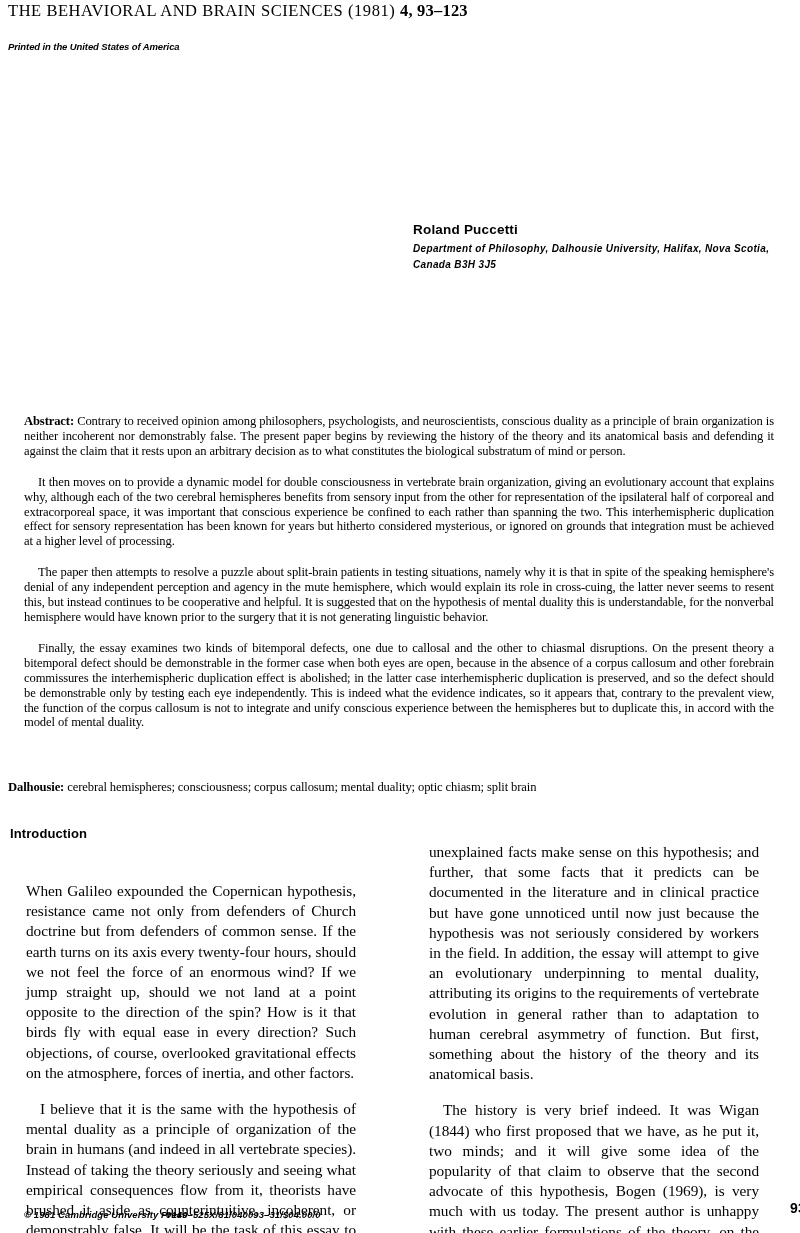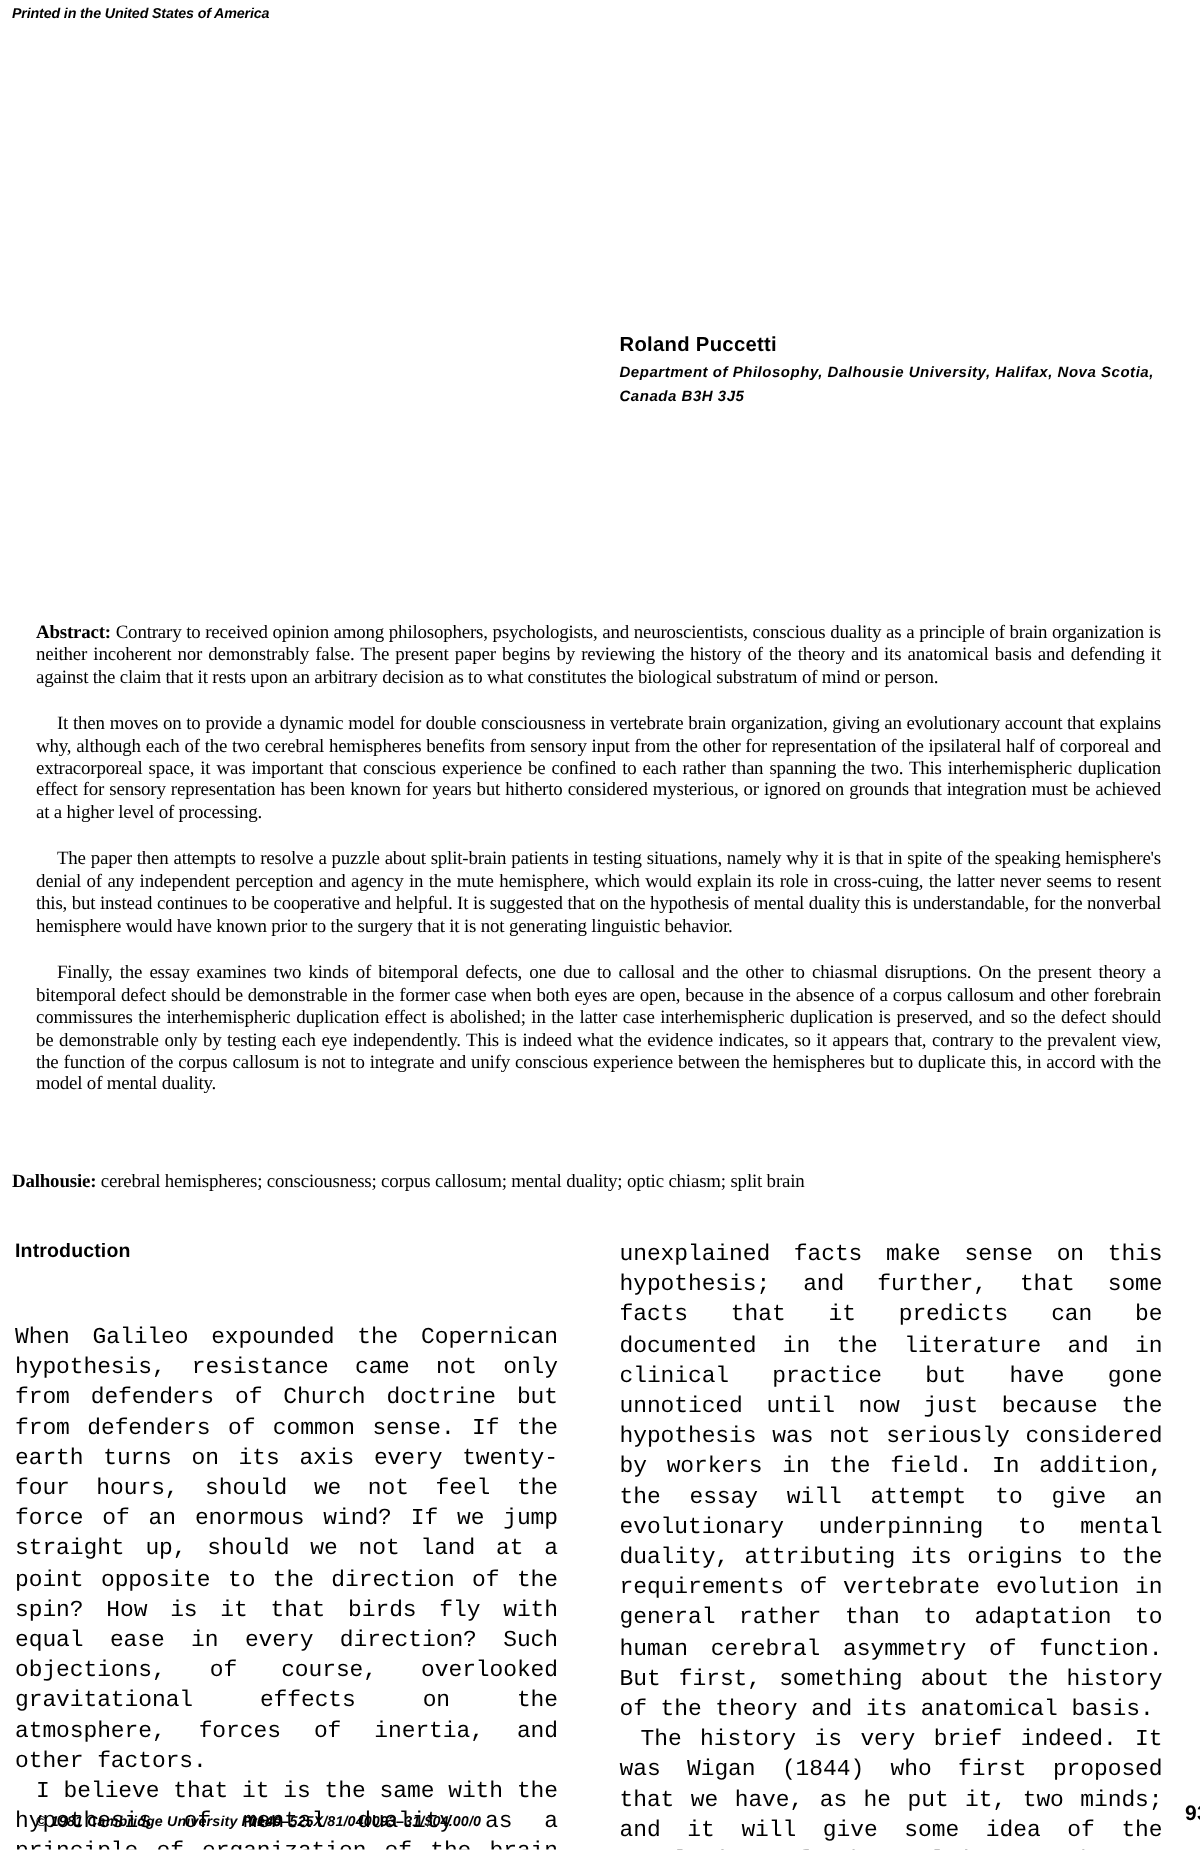--- a/index.html
+++ b/index.html
@@ -40,21 +40,21 @@
   .journal-line .bold {
     font-weight: bold;
     letter-spacing: 0.2px;
   }
   .printed-line {
     font-family: "Liberation Sans", "DejaVu Sans", sans-serif;
     font-style: italic;
     font-weight: bold;
     font-size: 9.5px;
     letter-spacing: -0.1px;
-    margin-top: 2px;
+    margin-top: 20px;
   }
 
   
   .title {
     position: absolute;
     left: 10px;
     top: 105px;
     width: 760px;
     font-family: "Liberation Serif", "DejaVu Serif", serif;
     font-size: 31px;
@@ -140,22 +140,22 @@
 
   .section-head {
     font-family: "Liberation Sans", "DejaVu Sans", sans-serif;
     font-weight: bold;
     font-size: 13px;
     letter-spacing: 0.1px;
     margin: 0 0 40px 0;
   }
 
   .body-text p {
-    margin: 0;
-    font-family: Liberation Mono, monospace;
+    margin: 16px;
+    font-family: Liberation Serif, serif;
     font-size: 15.3px;
     line-height: 20.2px;
     text-align: justify;
     text-indent: 14px;
     letter-spacing: -0.05px;
   }
   .body-text p.noindent {
     text-indent: 0;
   }
 
@@ -198,20 +198,21 @@
     font-size: 14px;
     letter-spacing: 0.2px;
   }
 </style>
 </head>
 <body>
 
 <div class="page">
 
   <div class="journal-head">
+    <div class="journal-line"><span>THE BEHAVIORAL AND BRAIN SCIENCES (1981) </span><span class="bold">4, 93–123</span></div>
     <div class="printed-line">Printed in the United States of America</div>
   </div>
 
 
   <div class="author-block">
     <div class="author-name">Roland Puccetti</div>
     <div class="affiliation">
       <div>Department of Philosophy, Dalhousie University, Halifax, Nova Scotia,</div>
       <div>Canada B3H 3J5</div>
     </div>

